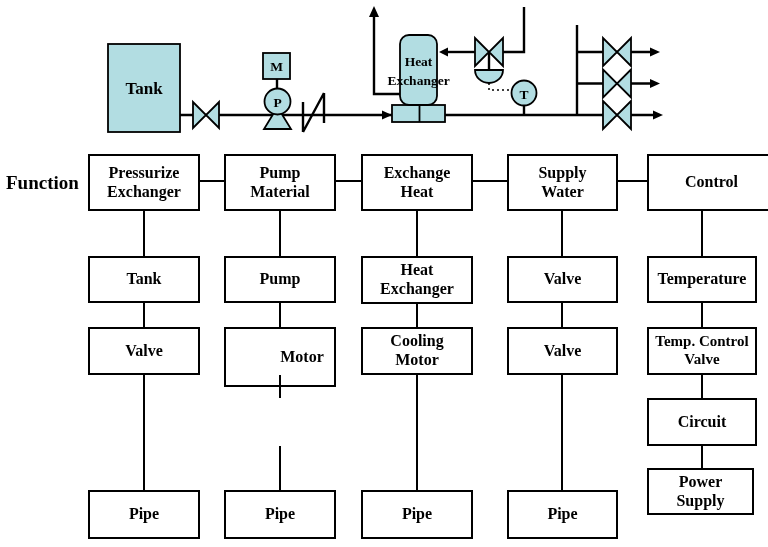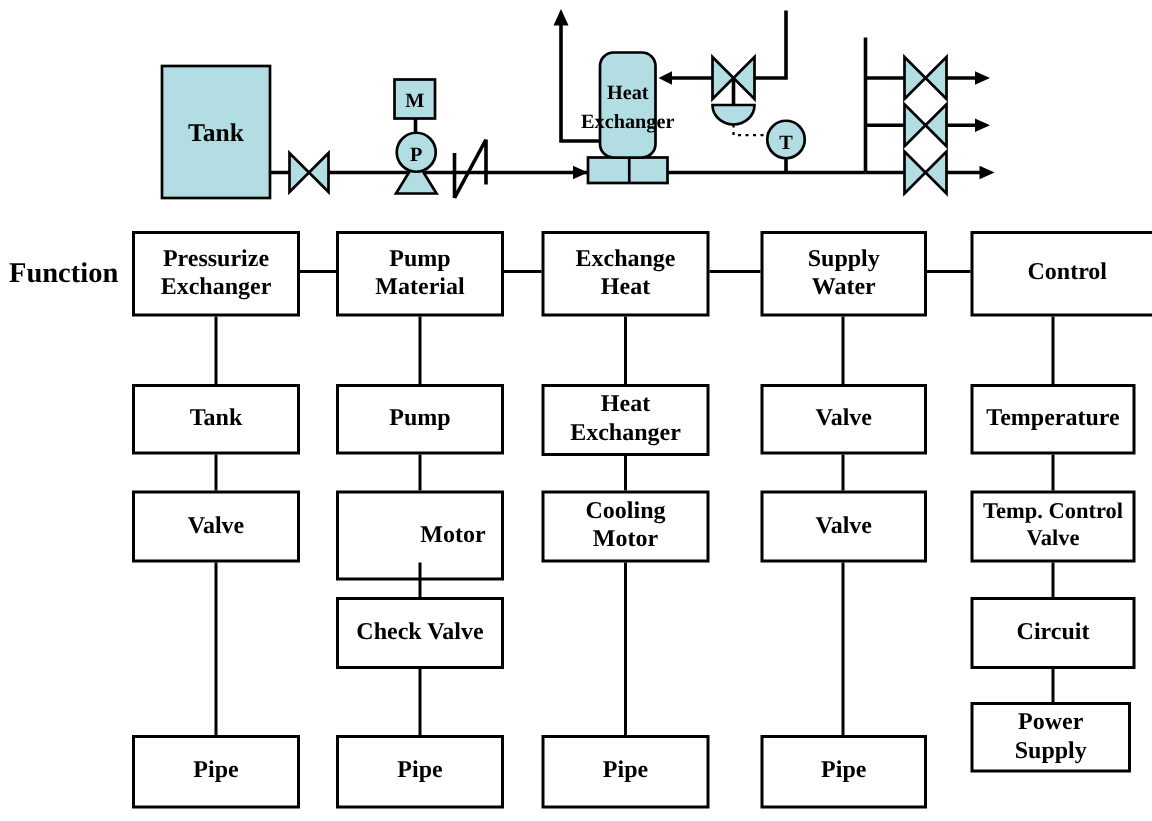--- a/index.html
+++ b/index.html
@@ -117,21 +117,20 @@
   <div class="tbox" style="left:88px;top:154px;width:112px;height:57px;">Pressurize
 Exchanger</div>
   <div class="tbox" style="left:88px;top:256px;width:112px;height:47px;">Tank</div>
   <div class="tbox" style="left:88px;top:327px;width:112px;height:48px;">Valve</div>
   <div class="tbox" style="left:88px;top:490px;width:112px;height:49px;">Pipe</div>
 
   <div class="tbox" style="left:224px;top:154px;width:112px;height:57px;">Pump
 Material</div>
   <div class="tbox" style="left:224px;top:256px;width:112px;height:47px;">Pump</div>
   <div class="tbox" style="left:224px;top:327px;width:112px;height:60px;padding-left:44px;">Motor</div>
-  <div class="tbox" style="left:224px;top:398px;width:112px;height:48px;">Check Valve</div>
   <div class="tbox" style="left:224px;top:490px;width:112px;height:49px;">Pipe</div>
 
   <div class="tbox" style="left:361px;top:154px;width:112px;height:57px;font-family:Liberation Serif, serif;">Exchange
 Heat</div>
   <div class="tbox" style="left:361px;top:256px;width:112px;height:48px;">Heat
 Exchanger</div>
   <div class="tbox" style="left:361px;top:327px;width:112px;height:48px;">Cooling
 Motor</div>
   <div class="tbox" style="left:361px;top:490px;width:112px;height:49px;">Pipe</div>
 

